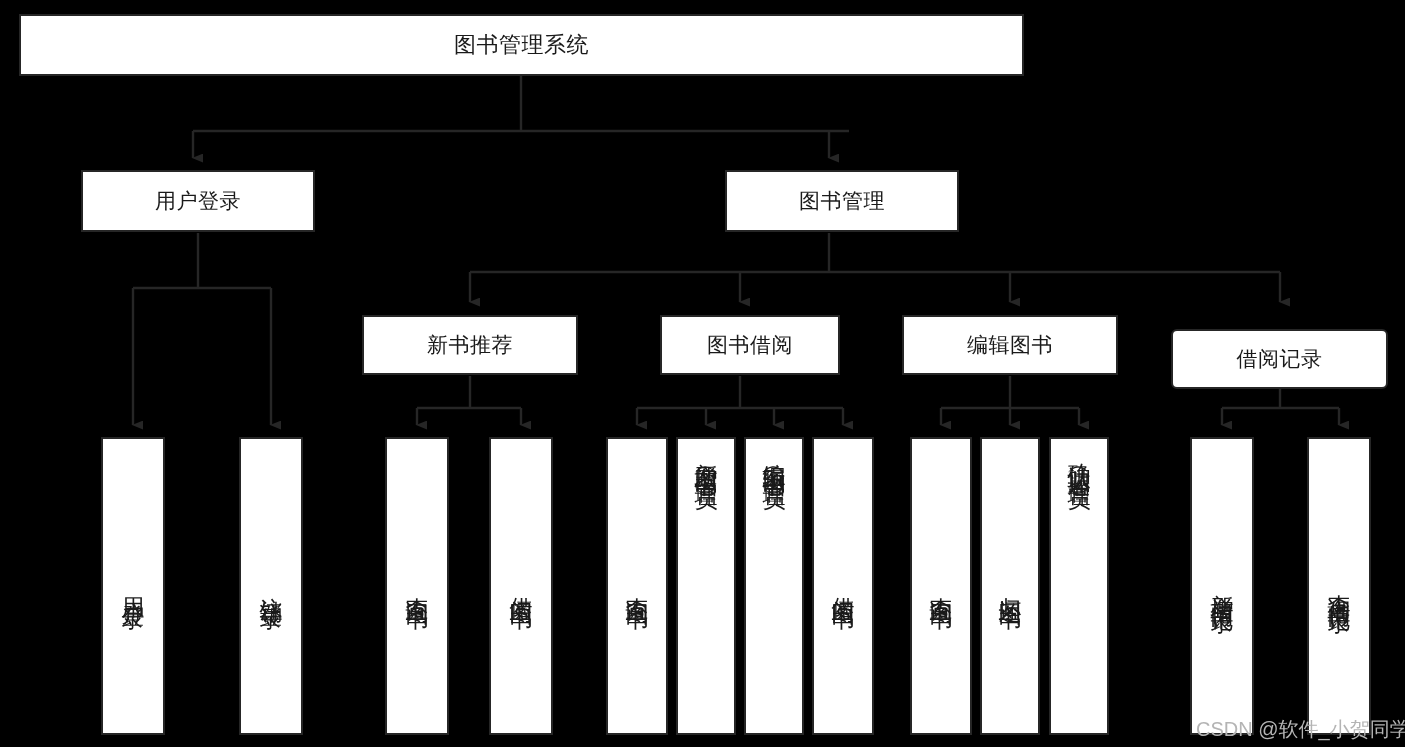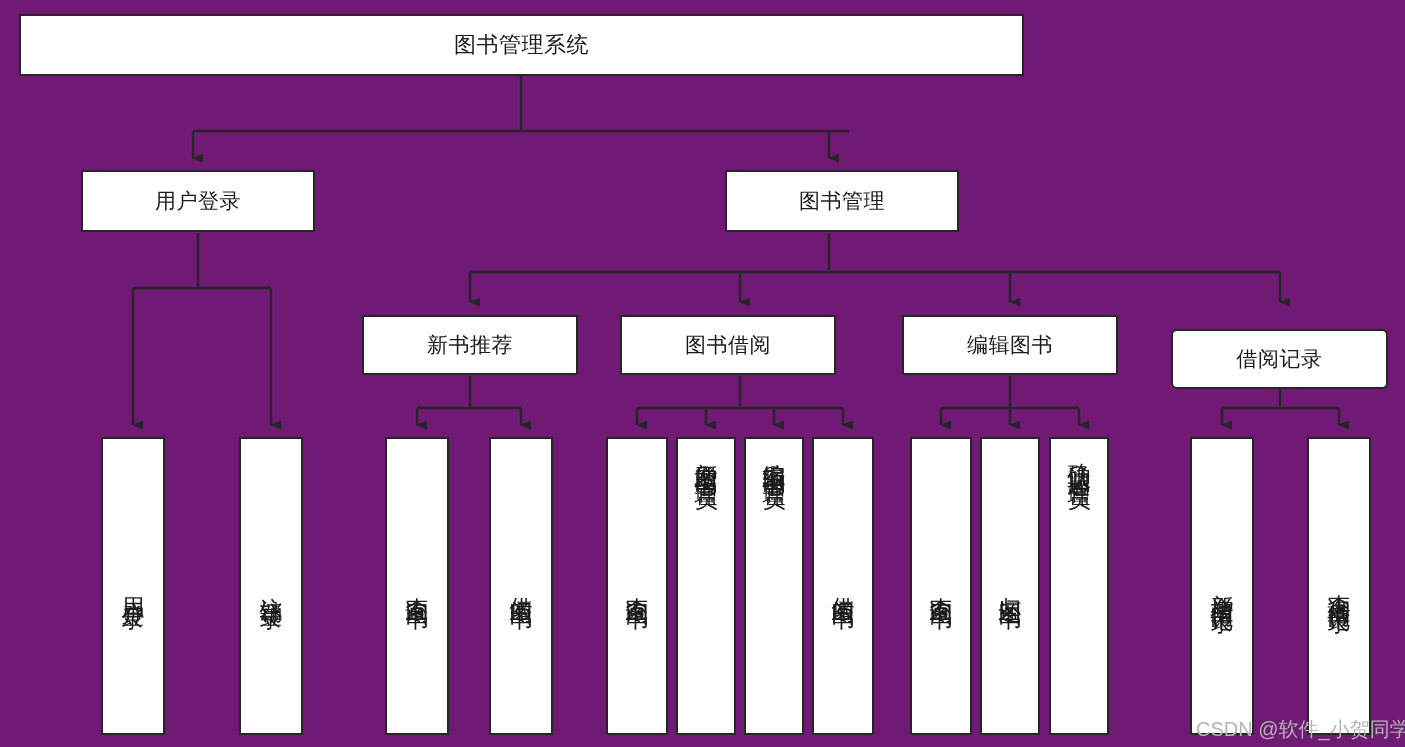--- a/index.html
+++ b/index.html
@@ -8,21 +8,21 @@
     padding: 0;
     background: #ffffff;
   }
   body {
     font-family: "Liberation Sans", "DejaVu Sans", sans-serif;
   }
   #diagram-canvas {
     position: relative;
     width: 1405px;
     height: 747px;
-    background: #701a75;
+    background: #000000;
     overflow: hidden;
   }
   #connector-layer {
     position: absolute;
     left: 0;
     top: 0;
     width: 1405px;
     height: 747px;
   }
   .node {
@@ -139,21 +139,21 @@
   <div class="node h" style="left:81px; top:170px; width:234px; height:62px;">
     <span class="node-label">用户登录</span>
   </div>
   <div class="node h" style="left:711px; top:170px; width:234px; height:62px;margin-left:14px;">
     <span class="node-label">图书管理</span>
   </div>
 
   <div class="node h" style="left:362px; top:315px; width:216px; height:60px;">
     <span class="node-label">新书推荐</span>
   </div>
-  <div class="node h" style="left:620px; top:315px; width:216px; height:60px;">
+  <div class="node h" style="left:660px; top:315px; width:180px; height:60px;">
     <span class="node-label">图书借阅</span>
   </div>
   <div class="node h" style="left:902px; top:315px; width:216px; height:60px;">
     <span class="node-label">编辑图书</span>
   </div>
   <div class="node h" style="left:1171px; top:329px; width:217px; height:60px;border-radius:6px;">
     <span class="node-label">借阅记录</span>
   </div>
 
   <div class="node v" style="left:101px; top:437px; width:64px; height:298px;">

